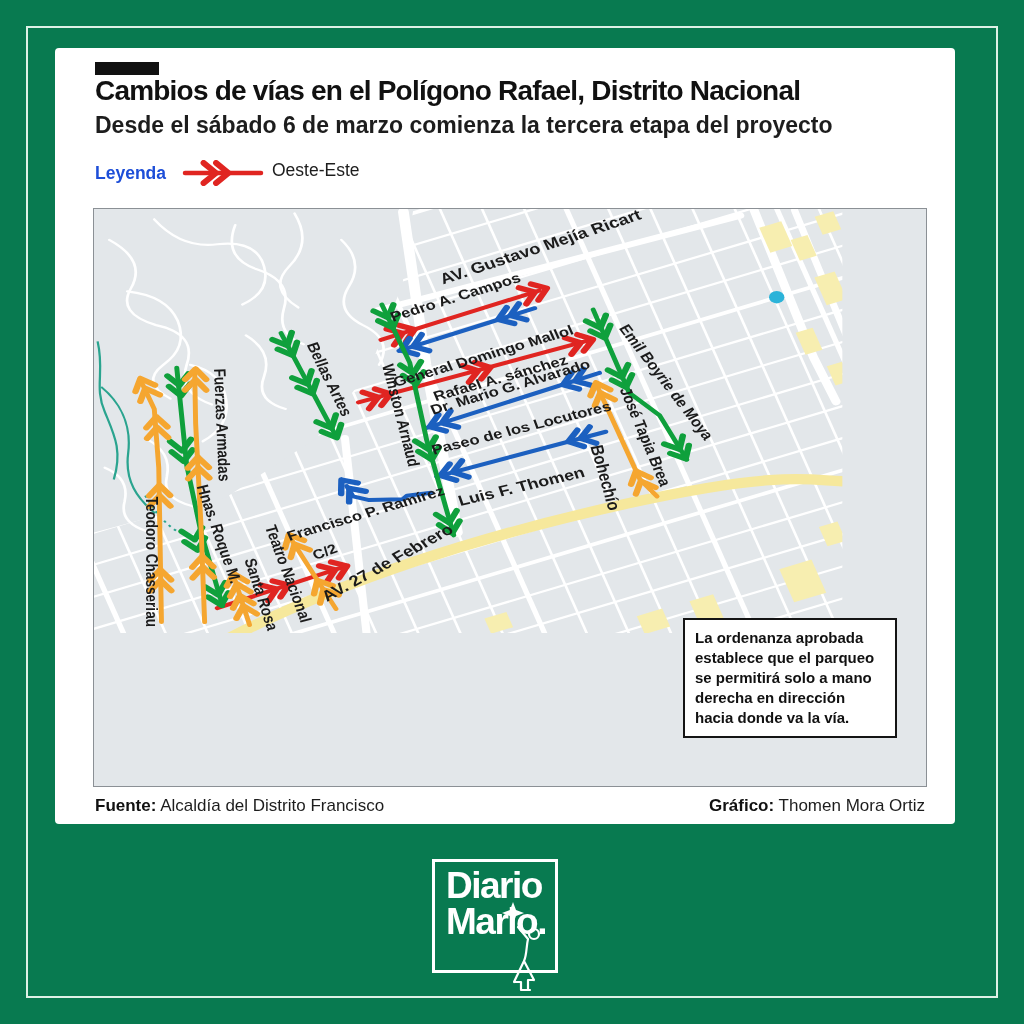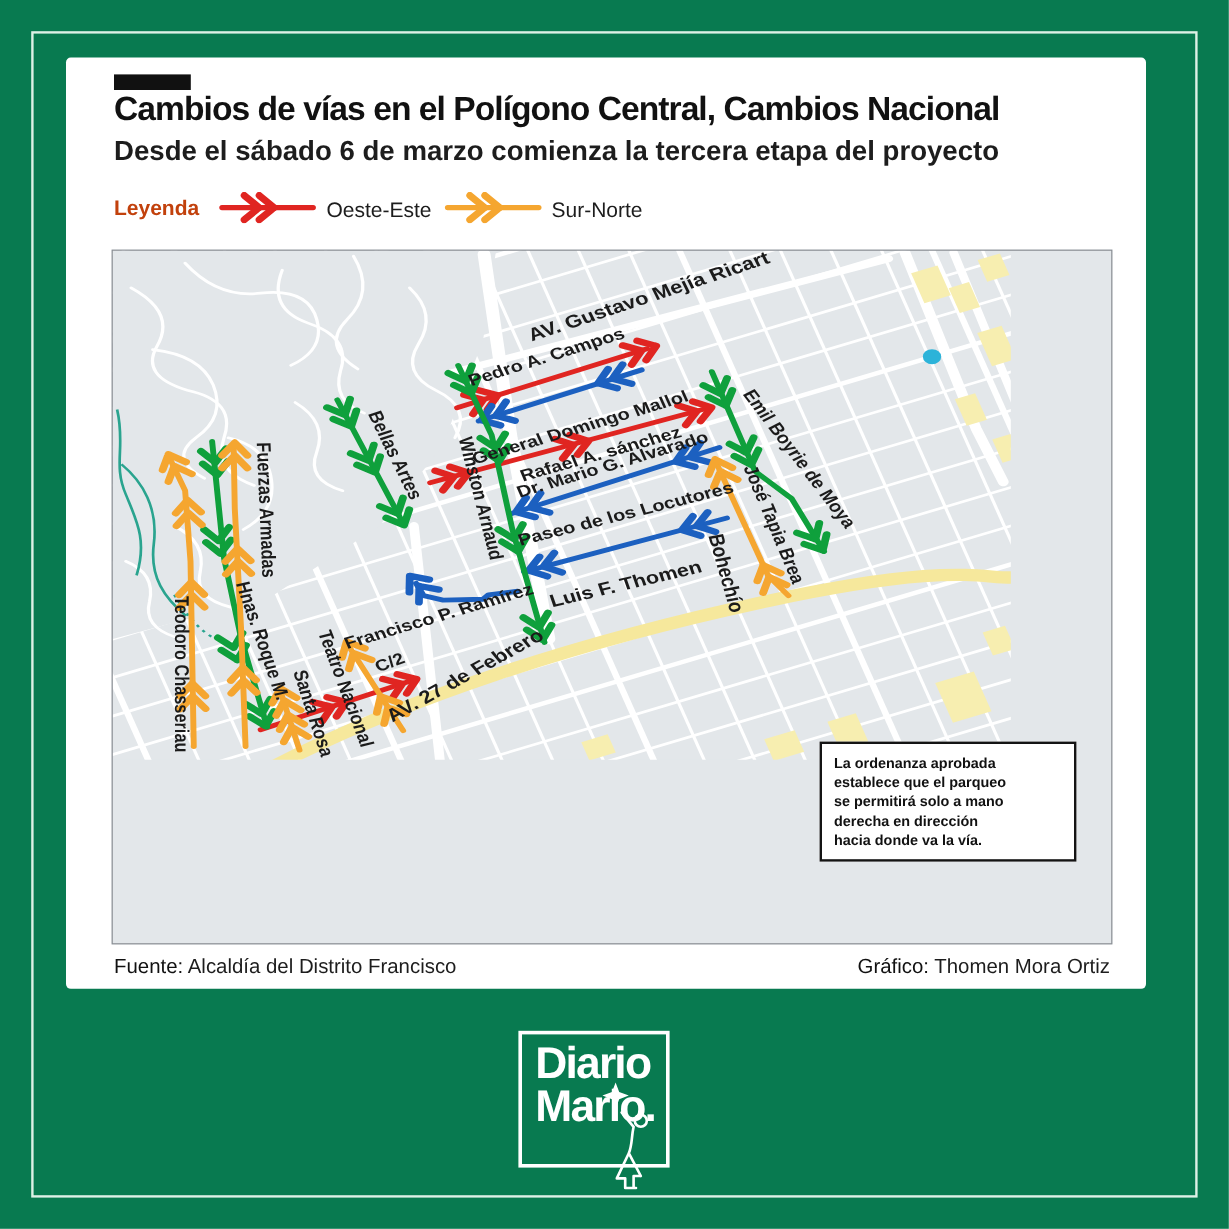--- a/index.html
+++ b/index.html
@@ -21,75 +21,68 @@
     font-size:28px;font-weight:800;letter-spacing:-0.8px;color:#111;white-space:nowrap;
   }
   .subtitle{
     position:absolute;left:40px;top:64px;width:830px;
     font-size:23px;font-weight:700;color:#1d1d1d;white-space:nowrap;
   }
   .legend{
     position:absolute;left:40px;top:110px;height:30px;
     display:flex;align-items:center;gap:10px;white-space:nowrap;
   }
-  .legend .lg-title{font-size:17.5px;font-weight:700;color:#c2410c;margin-right:6px;}
-  .legend .lg-item{display:flex;align-items:flex-end;gap:8px;}
+  .legend .lg-title{font-size:17.5px;font-weight:700;color:#1d4ed8;margin-right:6px;}
+  .legend .lg-item{display:flex;align-items:flex-start;gap:8px;}
   .legend .lg-label{font-size:17.5px;color:#1d1d1d;}
   .map-wrap{
     position:absolute;left:38px;top:160px;width:832px;height:577px;
     border:1.5px solid #8b9095;background:#e3e7ea;
   }
   .note-box{
     position:absolute;left:628px;top:570px;width:214px;
     background:#fff;border:2.5px solid #141414;box-sizing:border-box;
     padding:8px 6px 8px 10px;
-    font-size:12px;font-weight:700;color:#111;line-height:1.34;white-space:pre-line;
+    font-size:15px;font-weight:700;color:#111;line-height:1.34;white-space:pre-line;
   }
   .footer{
     position:absolute;left:40px;top:748px;width:830px;
     display:flex;justify-content:space-between;font-size:17px;color:#1d1d1d;
   }
-  .footer b{font-weight:400;color:#111;}
+  .footer b{font-weight:700;color:#111;}
   .logo-box{
     position:absolute;left:432px;top:859px;width:126px;height:114px;
     border:3px solid #ffffff;box-sizing:border-box;
     color:#fff;padding:6px 0 14px 11px;
   }
   .logo-box .l1,.logo-box .l2{
     font-size:37px;font-weight:800;letter-spacing:-1.5px;line-height:0.98;
   }
   .mascot{position:absolute;left:497px;top:898px;width:62px;height:95px;}
   svg text{font-family:"Liberation Sans",sans-serif;}
 </style>
 </head>
 <body>
 
 <div class="inset-line"></div>
 
 <div class="card">
   <div class="kicker-bar"></div>
-  <div class="title">Cambios de vías en el Polígono Central, Cambios Nacional</div>
+  <div class="title">Cambios de vías en el Polígono Rafael, Distrito Nacional</div>
   <div class="subtitle">Desde el sábado 6 de marzo comienza la tercera etapa del proyecto</div>
 
   <div class="legend">
     <span class="lg-title">Leyenda</span>
 
   <span class="lg-item">
         <svg width="82" height="26" viewBox="0 0 82 26">
           <line x1="3" y1="13" x2="79" y2="13" stroke="#e02521" stroke-width="4.5" stroke-linecap="round"></line>
           <path d="M0,0 L-16,-13 M0,0 L-16,13 M16,0 L0,-13 M16,0 L0,13" transform="translate(34 13) scale(0.78)" stroke="#e02521" stroke-width="7.5" fill="none" stroke-linecap="round" stroke-linejoin="round"></path>
         </svg>
         <span class="lg-label">Oeste-Este</span>
-      </span>
-      <span class="lg-item">
-        <svg width="82" height="26" viewBox="0 0 82 26">
-          <line x1="3" y1="13" x2="79" y2="13" stroke="#f5a630" stroke-width="4.5" stroke-linecap="round"></line>
-          <path d="M0,0 L-16,-13 M0,0 L-16,13 M16,0 L0,-13 M16,0 L0,13" transform="translate(34 13) scale(0.78)" stroke="#f5a630" stroke-width="7.5" fill="none" stroke-linecap="round" stroke-linejoin="round"></path>
-        </svg>
-        <span class="lg-label">Sur-Norte</span>
       </span>
     </div>
 
   <div class="map-wrap">
     <svg id="map-svg" width="832" height="577" viewBox="93 208 925 785" preserveAspectRatio="none" style="display:block">
       <defs>
         <clipPath id="mapclip">
             <rect x="93" y="208" width="832" height="577"></rect>
           </clipPath>
       </defs>

